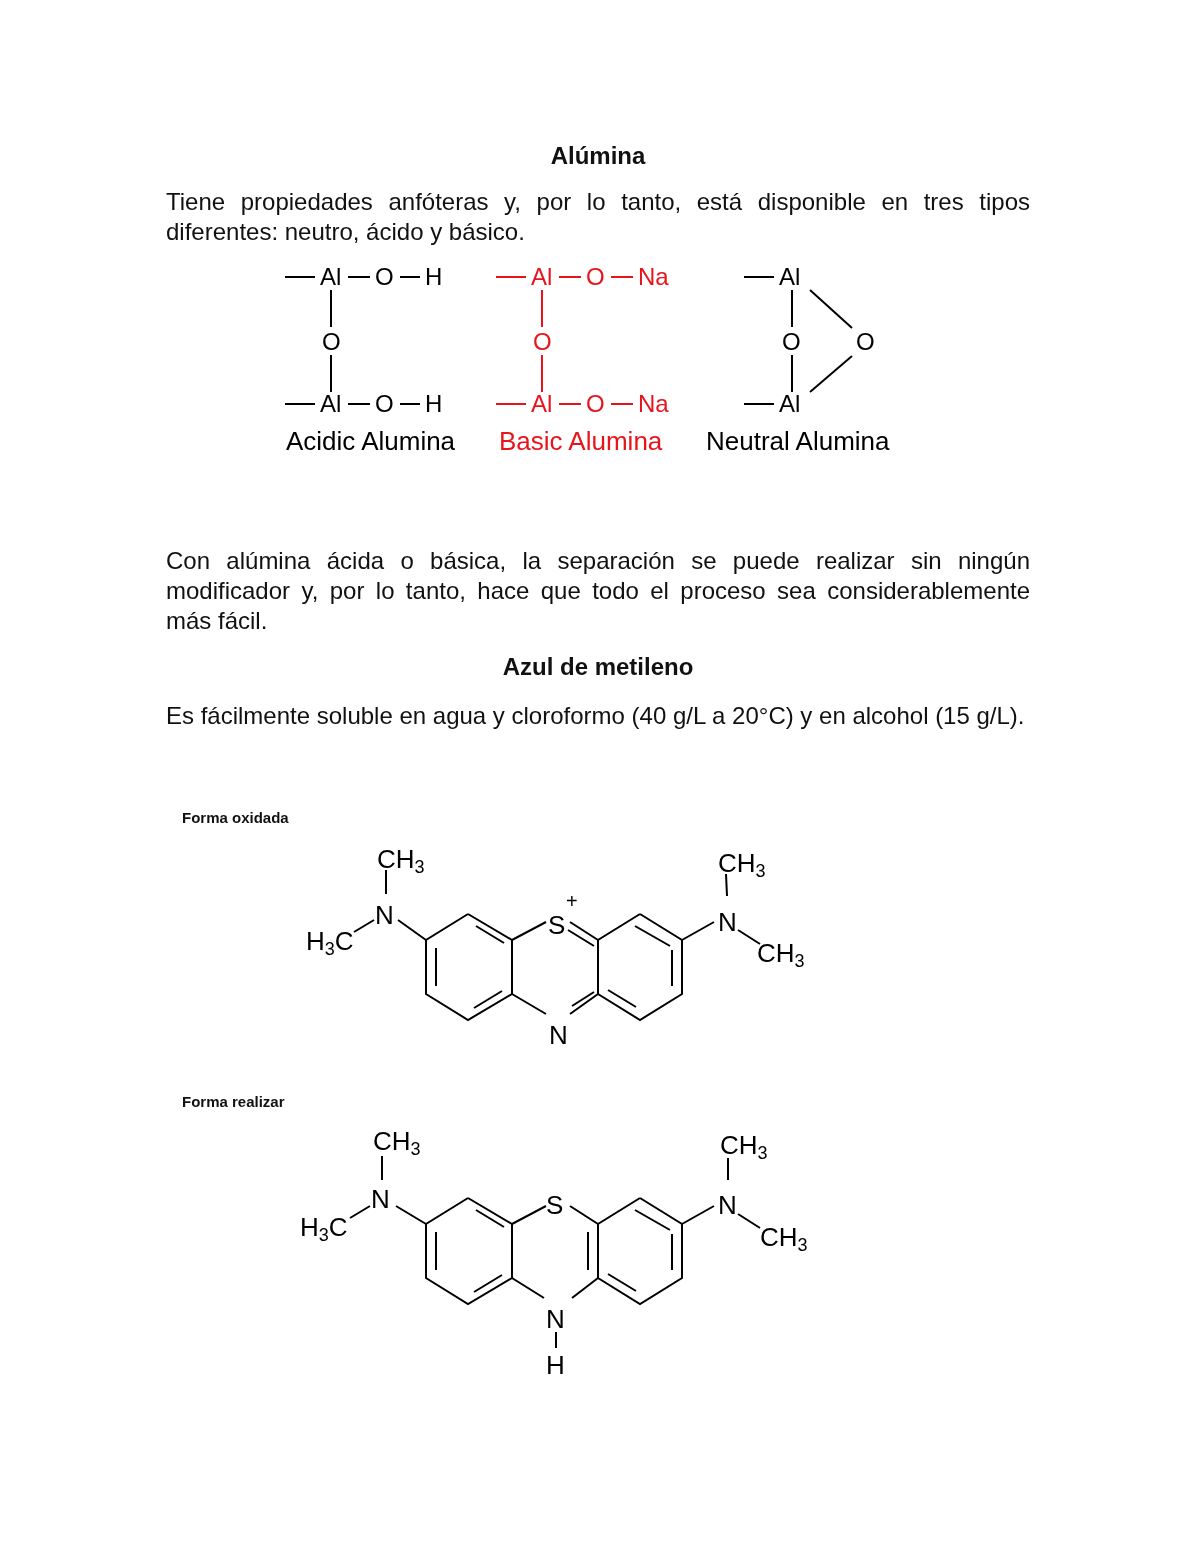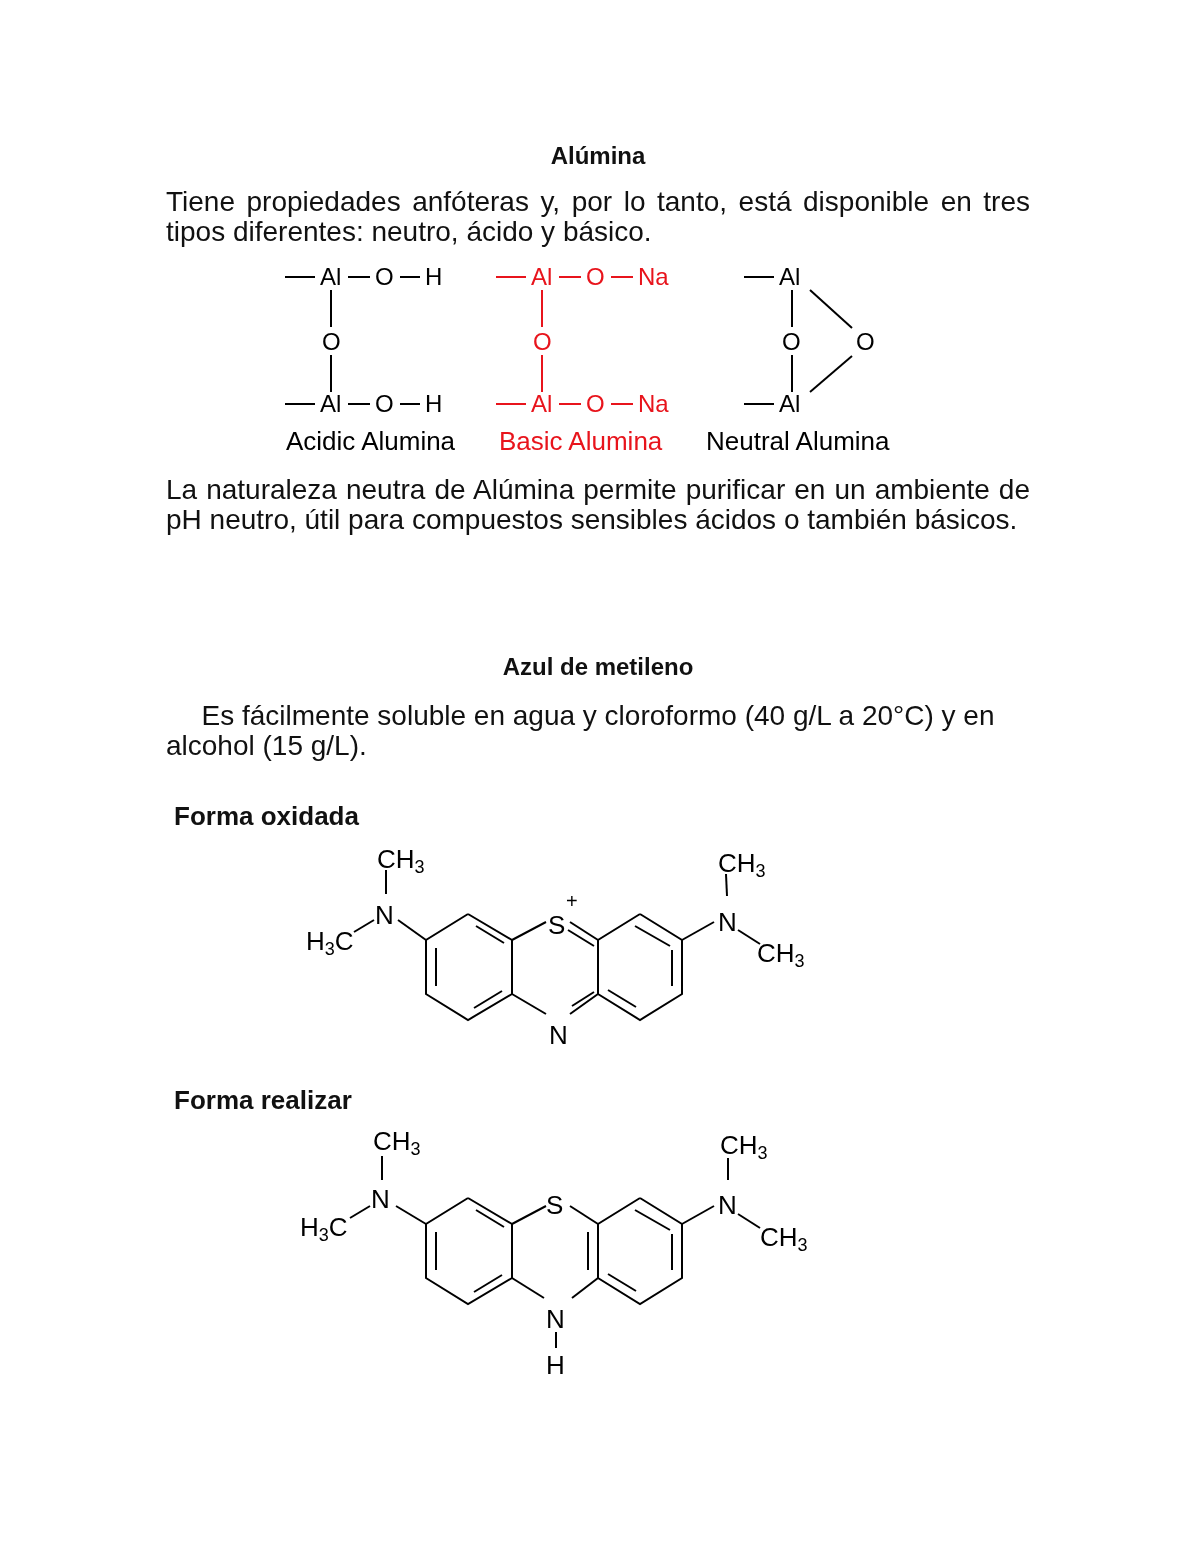--- a/index.html
+++ b/index.html
@@ -1,24 +1,24 @@
 <!DOCTYPE html>
 <html><head>
 <meta charset="utf-8">
 <style>
   html, body { margin:0; padding:0; background:#ffffff; }
   body { width:1200px; height:1553px; position:relative; overflow:hidden;
          font-family:"Liberation Sans", sans-serif; color:#111; }
   .page { position:absolute; left:0; top:0; width:1200px; height:1553px; }
   h2 { position:absolute; left:166px; width:864px; margin:0; text-align:center;
        font-size:24px; font-weight:bold; }
-  .para { position:absolute; left:166px; width:864px; margin:0; font-size:28px;
+  .para { position:absolute; left:166px; width:864px; margin:0; font-size:24px;
           line-height:30px; text-align:justify; text-align-last:left; }
   .para.single { text-align:center; }
-  .label { position:absolute; left:166px; margin:8px; font-size:26px; font-weight:bold; }
+  .label { position:absolute; left:166px; margin:16px; font-size:15px; font-weight:bold; }
   svg text { font-family:"Liberation Sans", sans-serif; }
 </style>
 </head>
 <body>
 
 <div class="page">
 
   <h2 style="top:142px;">Alúmina</h2>
   <p class="para" style="top:187px;">Tiene propiedades anfóteras y, por lo tanto, está disponible en tres tipos diferentes: neutro, ácido y básico.</p>
 
@@ -69,21 +69,21 @@
       <line x1="522" y1="103" x2="522" y2="140"></line>
       <line x1="540" y1="38" x2="582" y2="76"></line>
       <text x="586" y="98" font-size="24" stroke="none">O</text>
       <line x1="582" y1="104" x2="540" y2="140"></line>
       <line x1="474" y1="152" x2="504" y2="152"></line>
       <text x="509" y="160" font-size="24" stroke="none">Al</text>
     </g>
     <text x="436" y="198" font-size="26" fill="#000">Neutral Alumina</text>
   </svg>
 
-  <p class="para" style="top:475px;">La naturaleza neutra de Alúmina permite purificar en un ambiente de pH neutro, útil para compuestos sensibles ácidos o también básicos.</p>
+  <p class="para" style="top:546px;">Con alúmina ácida o básica, la separación se puede realizar sin ningún modificador y, por lo tanto, hace que todo el proceso sea considerablemente más fácil.</p>
 
   <h2 style="top:653px;">Azul de metileno</h2>
   <p class="para single" style="top:701px;">Es fácilmente soluble en agua y cloroformo (40 g/L a 20°C) y en alcohol (15 g/L).</p>
 
   <p class="label" style="top:793px;">Forma oxidada</p>
 
   <svg style="position:absolute;left:290px;top:830px;" width="620" height="230" viewBox="0 0 620 230">
     <g stroke="#000" stroke-width="2" fill="none">
 
       <polyline points="178,84 222,110 222,164 178,190 136,164 136,110 178,84"></polyline>

